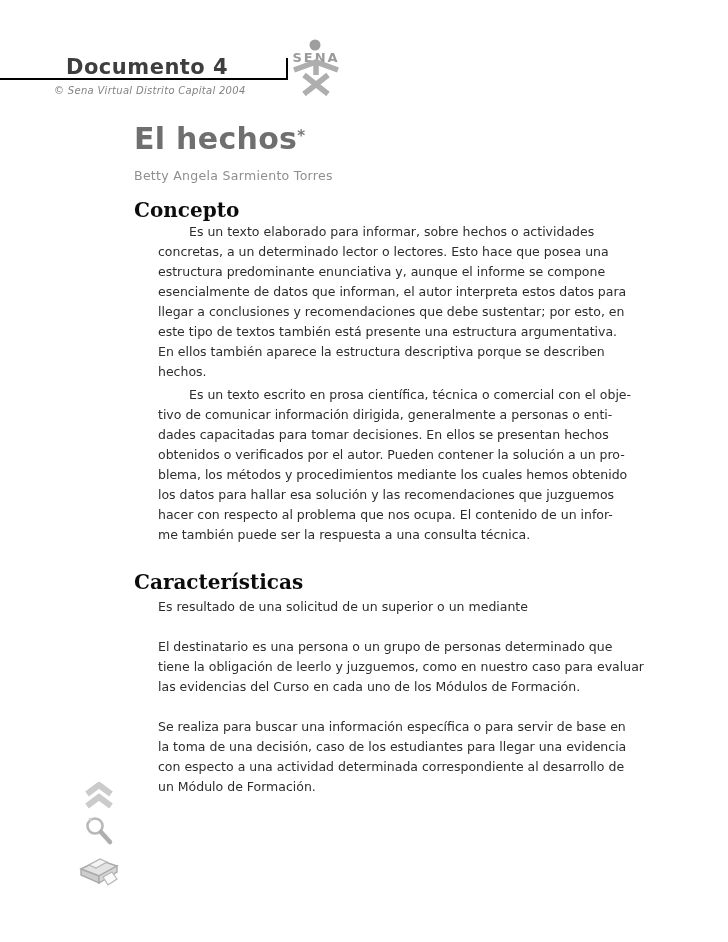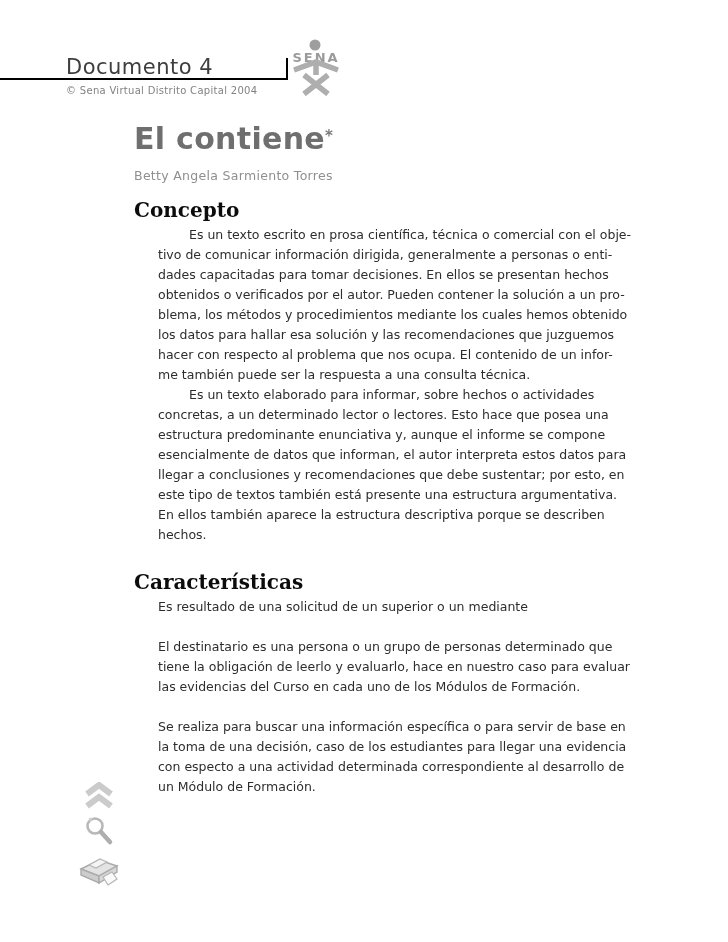--- a/index.html
+++ b/index.html
@@ -7,27 +7,27 @@
     width:728px;height:942px;
     background:#ffffff;
     font-family:"DejaVu Sans","Liberation Sans",sans-serif;
     position:relative;overflow:hidden;
   }
   .page{position:absolute;inset:0;background:#ffffff;}
 
   
   .doc-label{
     position:absolute;left:66px;top:55px;
-    font-size:21px;font-weight:normal;color:#3e3e3e;letter-spacing:.5px;
+    font-size:21px;font-weight:bold;color:#3e3e3e;letter-spacing:.5px;
   }
   .h-rule{position:absolute;left:0;top:78px;width:287px;height:2px;background:#000;}
   .v-rule{position:absolute;left:286px;top:58px;width:2px;height:22px;background:#000;}
   .copyright{
-    position:absolute;left:66px;top:85px;
-    font-size:10px;color:#828282;letter-spacing:.3px;
+    position:absolute;left:54px;top:85px;
+    font-size:10px;color:#828282;letter-spacing:.3px;font-style:italic;
   }
   .logo{position:absolute;left:289px;top:38px;}
 
   
   .article{position:absolute;left:134px;top:120px;width:548px;}
   .title{
     margin:0;font-size:30px;line-height:32px;font-weight:bold;color:#6f6f6f;
     letter-spacing:.3px;
   }
   .title .mark{font-size:15px;vertical-align:8px;color:#7a7a7a;}
@@ -72,46 +72,46 @@
     <text x="27" y="24" text-anchor="middle" font-size="13" font-weight="bold" letter-spacing="2" fill="#9a9a9a">SENA</text>
     <g fill="none" stroke="#aeaeae" stroke-width="5.5">
       <path d="M5 32 L27 24 L49 32"></path>
       <path d="M27 27 L27 37"></path>
       <path d="M15 37 L39 56"></path>
       <path d="M39 37 L15 56"></path>
     </g>
   </svg>
 
   <div class="article">
-    <h1 class="title"><span>El contiene</span><span class="mark">*</span></h1>
+    <h1 class="title"><span>El hechos</span><span class="mark">*</span></h1>
 
     <p class="byline">Betty Angela Sarmiento Torres</p>
 
     <h2 class="heading">Concepto</h2>
+    <p class="para indent">Es un texto elaborado para informar, sobre hechos o actividades
+concretas, a un determinado lector o lectores. Esto hace que posea una
+estructura predominante enunciativa y, aunque el informe se compone
+esencialmente de datos que informan, el autor interpreta estos datos para
+llegar a conclusiones y recomendaciones que debe sustentar; por esto, en
+este tipo de textos también está presente una estructura argumentativa.
+En ellos también aparece la estructura descriptiva porque se describen
+hechos.</p>
     <p class="para first indent">Es un texto escrito en prosa científica, técnica o comercial con el obje-
 tivo de comunicar información dirigida, generalmente a personas o enti-
 dades capacitadas para tomar decisiones. En ellos se presentan hechos
 obtenidos o verificados por el autor. Pueden contener la solución a un pro-
 blema, los métodos y procedimientos mediante los cuales hemos obtenido
 los datos para hallar esa solución y las recomendaciones que juzguemos
 hacer con respecto al problema que nos ocupa. El contenido de un infor-
 me también puede ser la respuesta a una consulta técnica.</p>
-    <p class="para indent">Es un texto elaborado para informar, sobre hechos o actividades
-concretas, a un determinado lector o lectores. Esto hace que posea una
-estructura predominante enunciativa y, aunque el informe se compone
-esencialmente de datos que informan, el autor interpreta estos datos para
-llegar a conclusiones y recomendaciones que debe sustentar; por esto, en
-este tipo de textos también está presente una estructura argumentativa.
-En ellos también aparece la estructura descriptiva porque se describen
-hechos.</p>
 
     <h2 class="heading caracteristicas">Características</h2>
     <p class="para first">Es resultado de una solicitud de un superior o un mediante</p>
     <p class="para spaced">El destinatario es una persona o un grupo de personas determinado que
-tiene la obligación de leerlo y evaluarlo, hace en nuestro caso para evaluar
+tiene la obligación de leerlo y juzguemos, como en nuestro caso para evaluar
 las evidencias del Curso en cada uno de los Módulos de Formación.</p>
     <p class="para spaced">Se realiza para buscar una información específica o para servir de base en
 la toma de una decisión, caso de los estudiantes para llegar una evidencia
 con especto a una actividad determinada correspondiente al desarrollo de
 un Módulo de Formación.</p>
   </div>
 
   <div class="side-nav">
 
     <button class="nav-btn" title="">

